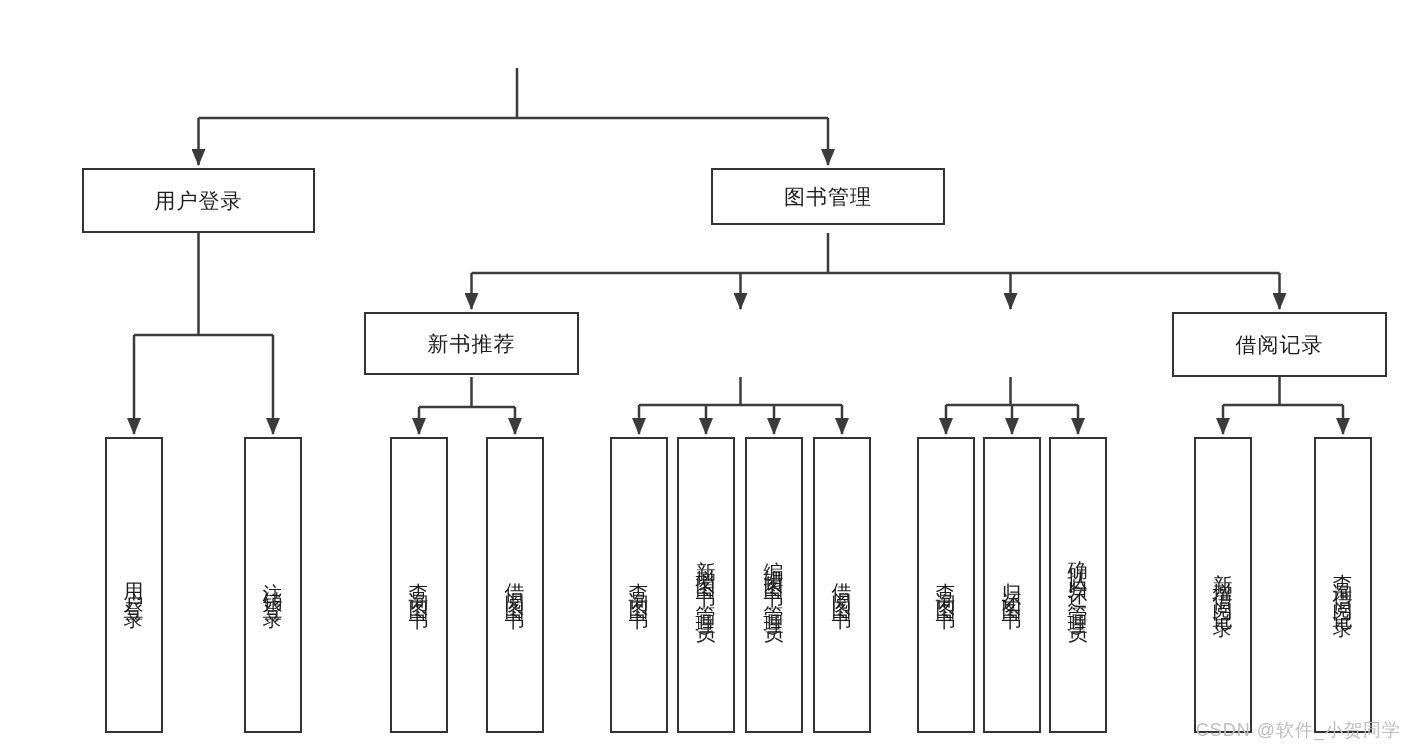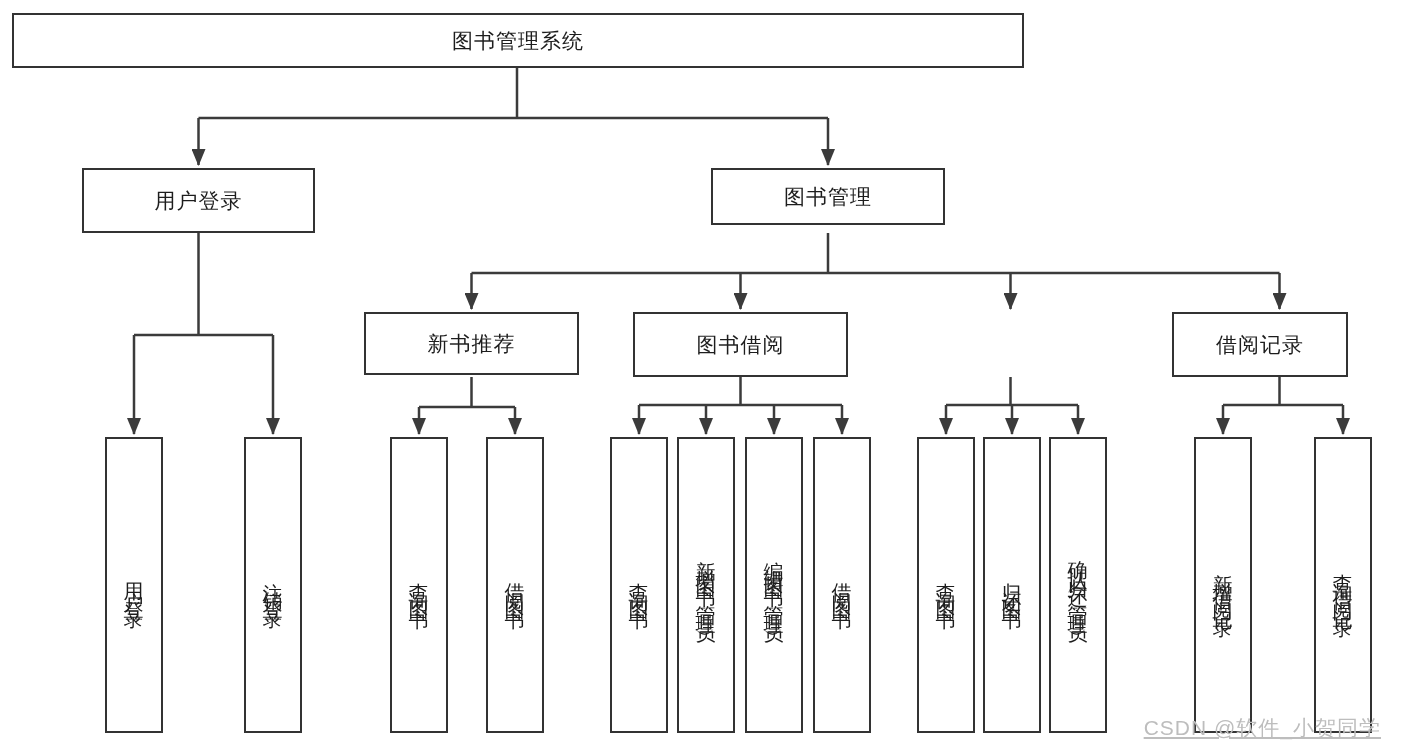--- a/index.html
+++ b/index.html
@@ -37,28 +37,27 @@
   }
   .vbox{
     font-size:20px;
     writing-mode:vertical-lr;
     letter-spacing:9px;
     line-height:1;
     white-space:nowrap;
   }
   .watermark{
     position:absolute;
-    right:24px;
+    right:4px;
     bottom:5px;
-    font-size:21px;
+    font-size:18px;
     letter-spacing:1px;
     color:var(--wm);
     white-space:nowrap;
     z-index:5;
-    text-decoration:underline;
   }
 </style>
 </head>
 <body>
 
 <div class="stage">
 
   <svg class="wires" width="1405" height="747" viewBox="0 0 1405 747">
     <defs>
       <marker id="arw" markerUnits="userSpaceOnUse" markerWidth="17" markerHeight="14" viewBox="0 0 17 14" refX="16" refY="7" orient="auto">
@@ -92,28 +91,26 @@
       <path class="wire" d="M774,405 V434" marker-end="url(#arw)"></path>
       <path class="wire" d="M842,405 V434" marker-end="url(#arw)"></path>
       <path class="wire" d="M946,405 V434" marker-end="url(#arw)"></path>
       <path class="wire" d="M1012,405 V434" marker-end="url(#arw)"></path>
       <path class="wire" d="M1078,405 V434" marker-end="url(#arw)"></path>
       <path class="wire" d="M1223,405 V434" marker-end="url(#arw)"></path>
       <path class="wire" d="M1343,405 V434" marker-end="url(#arw)"></path>
     </g>
   </svg>
 
-  <div class="box hbox" style="left:12px;top:13px;width:1012px;height:55px">图书管理系统</div>
 
   <div class="box hbox" style="left:82px;top:168px;width:233px;height:65px">用户登录</div>
   <div class="box hbox" style="left:711px;top:168px;width:234px;height:57px">图书管理</div>
 
   <div class="box hbox" style="left:364px;top:312px;width:215px;height:63px">新书推荐</div>
-  <div class="box hbox" style="left:633px;top:312px;width:215px;height:65px">图书借阅</div>
-  <div class="box hbox" style="left:1172px;top:312px;width:176px;height:65px">借阅记录</div>
+  <div class="box hbox" style="left:1172px;top:312px;width:215px;height:65px">借阅记录</div>
 
   <div class="box vbox" style="left:105px;top:437px;width:58px;height:296px">用户登录</div>
   <div class="box vbox" style="left:244px;top:437px;width:58px;height:296px">注销登录</div>
 
   <div class="box vbox" style="left:390px;top:437px;width:58px;height:296px">查询图书</div>
   <div class="box vbox" style="left:486px;top:437px;width:58px;height:296px">借阅图书</div>
 
   <div class="box vbox" style="left:610px;top:437px;width:58px;height:296px">查询图书</div>
   <div class="box vbox" style="left:677px;top:437px;width:58px;height:296px">新增图书（管理员）</div>
   <div class="box vbox" style="left:745px;top:437px;width:58px;height:296px">编辑图书（管理员）</div>

